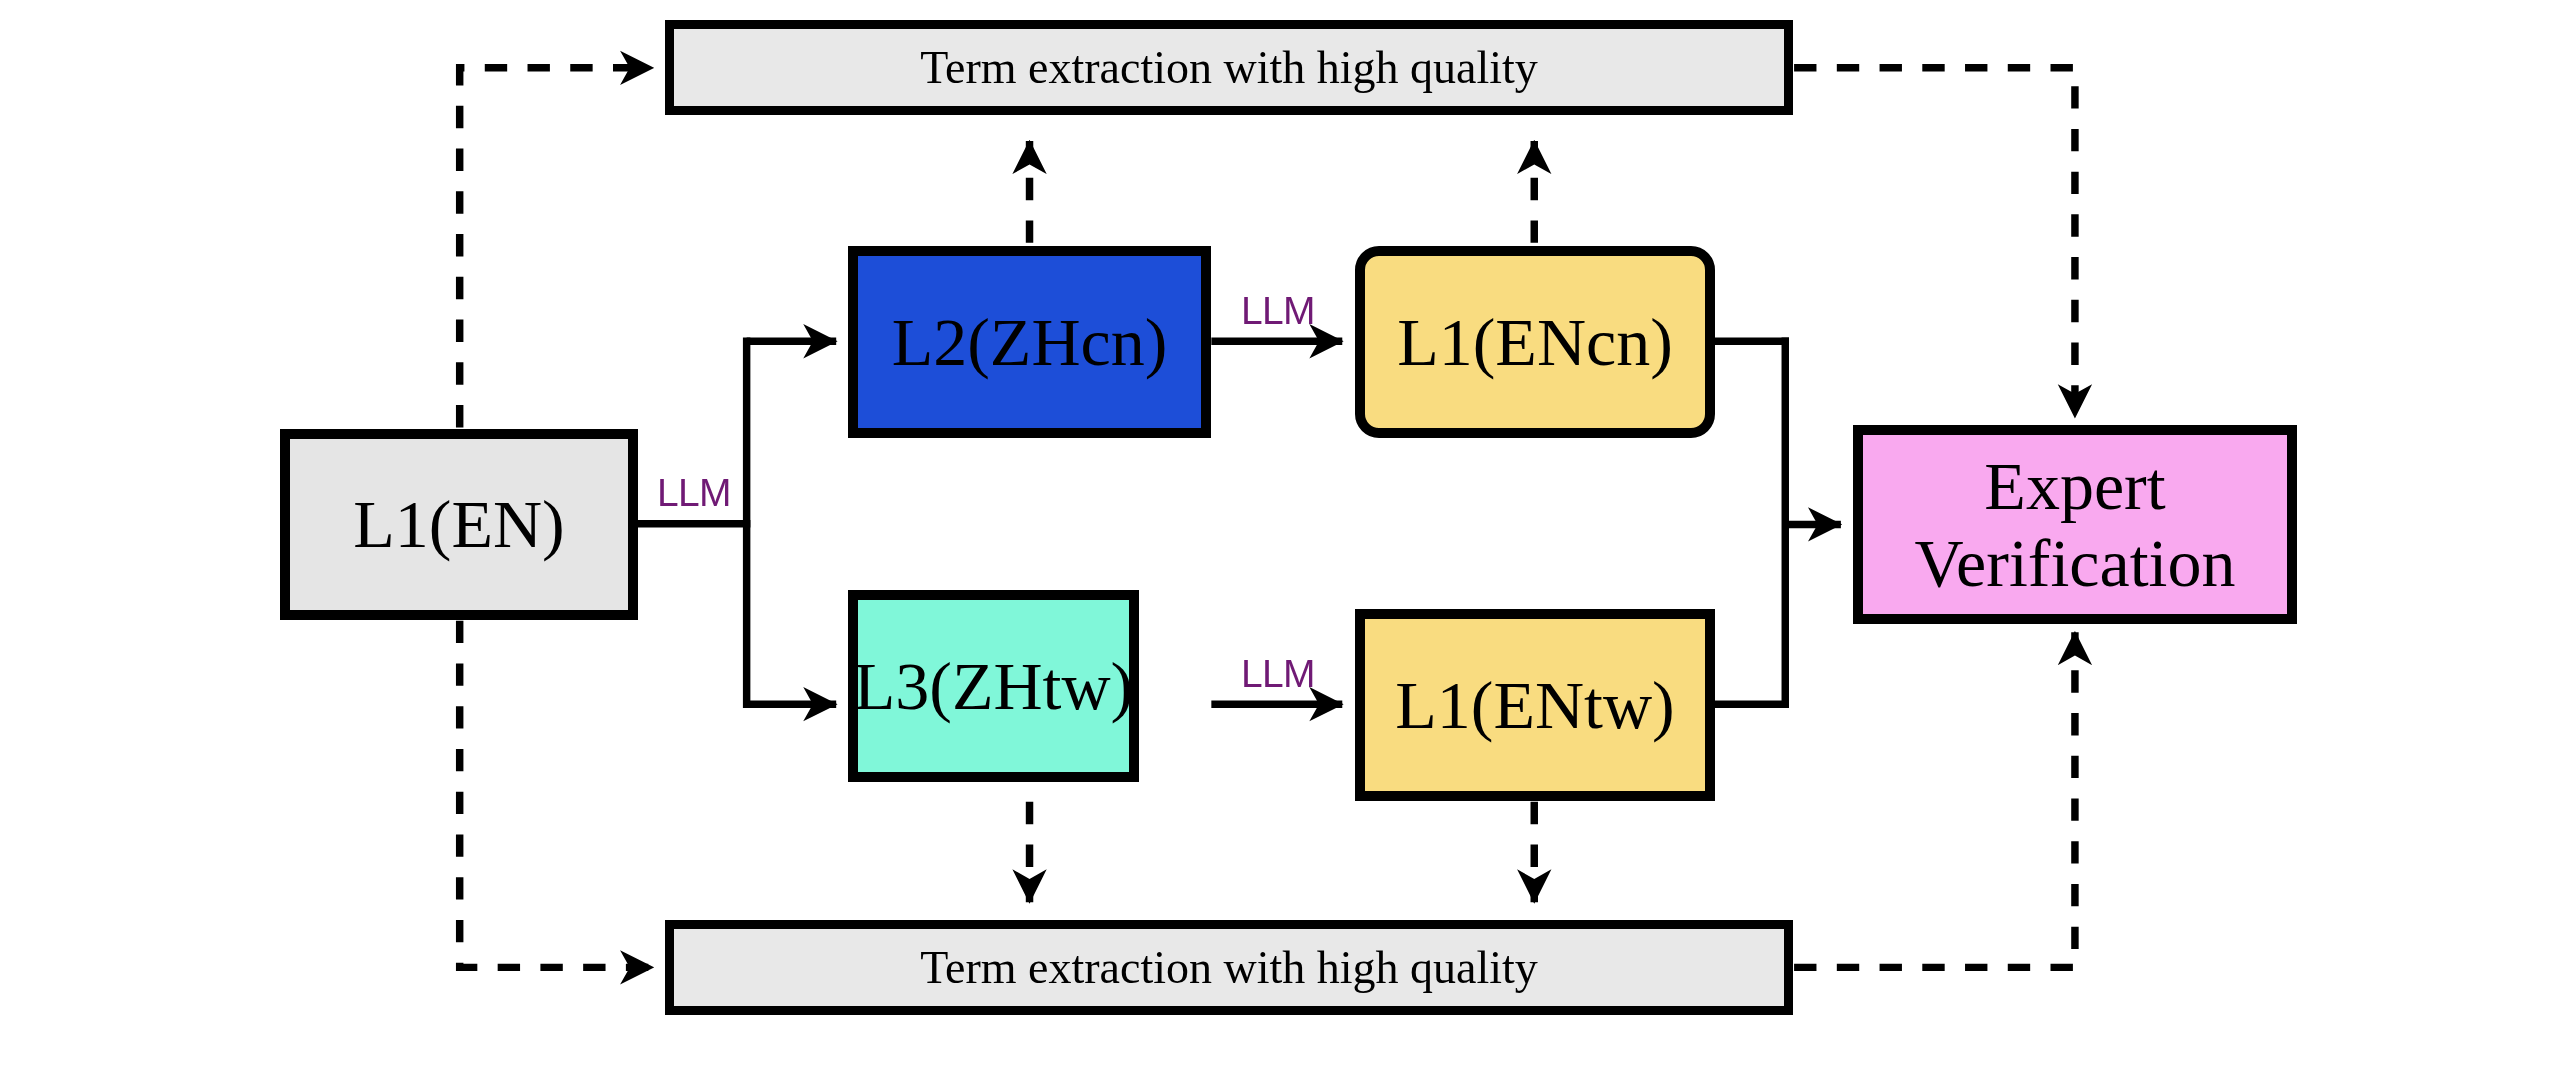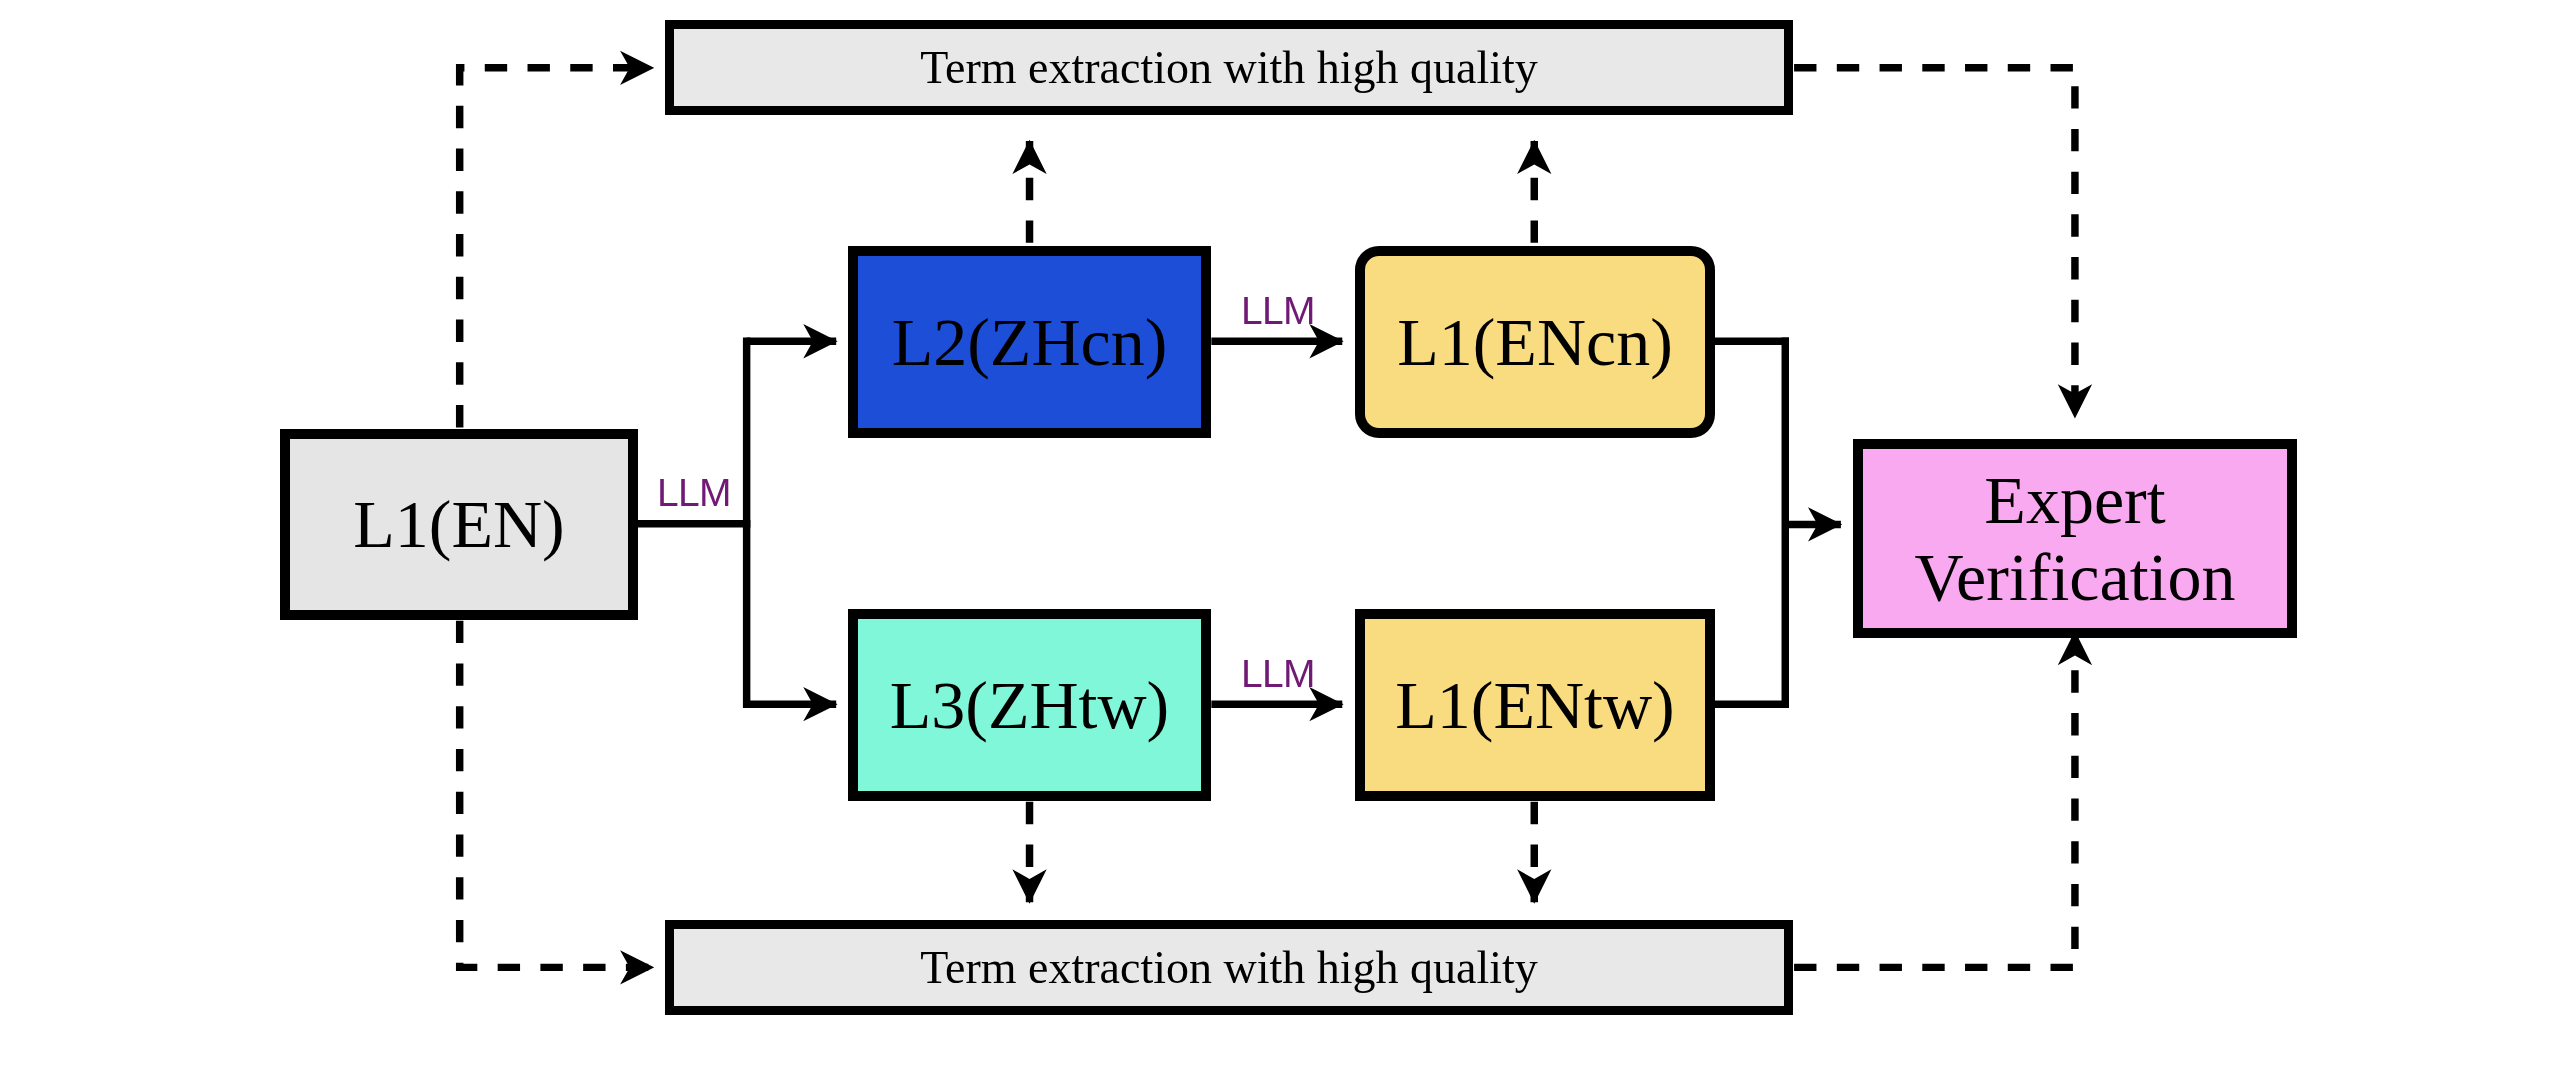--- a/index.html
+++ b/index.html
@@ -24,26 +24,26 @@
     border-width:9.5px;
     font-size:46px;
     left:665px;width:1128px;height:95px;
   }
   .bar-top{top:20.4px;}
   .bar-bottom{top:920px;}
   .box{font-size:68px;}
   .n-l1en {left:280px; top:429px; width:358px; height:191px;}
   .n-l2   {left:848px;top:246px; width:363px; height:192px;}
   .n-encn {left:1355px;top:246px; width:360px; height:192px;}
-  .n-l3   {left:848px;top:609px; width:363px; height:192px;}
+  .n-l3   {left:848px;top:590px; width:291px; height:192px;}
   .n-entw {left:1355px;top:609px; width:360px; height:192px;}
   .n-expert{
     left:1853px;top:425px;width:444px;height:199px;
     font-size:68px;line-height:1.12;
-    white-space:normal;padding:0 27px;margin-top:14px;
+    white-space:normal;padding:0 27px;
   }
   .llm{
     position:absolute;
     font-family:"Liberation Sans", sans-serif;
     font-size:39px;color:#701a75;
     transform:translate(-50%,-50%);
     letter-spacing:-0.7px;
   }
   .llm-1{left:694px;top:493px;}
   .llm-2{left:1278px;top:311px;}

